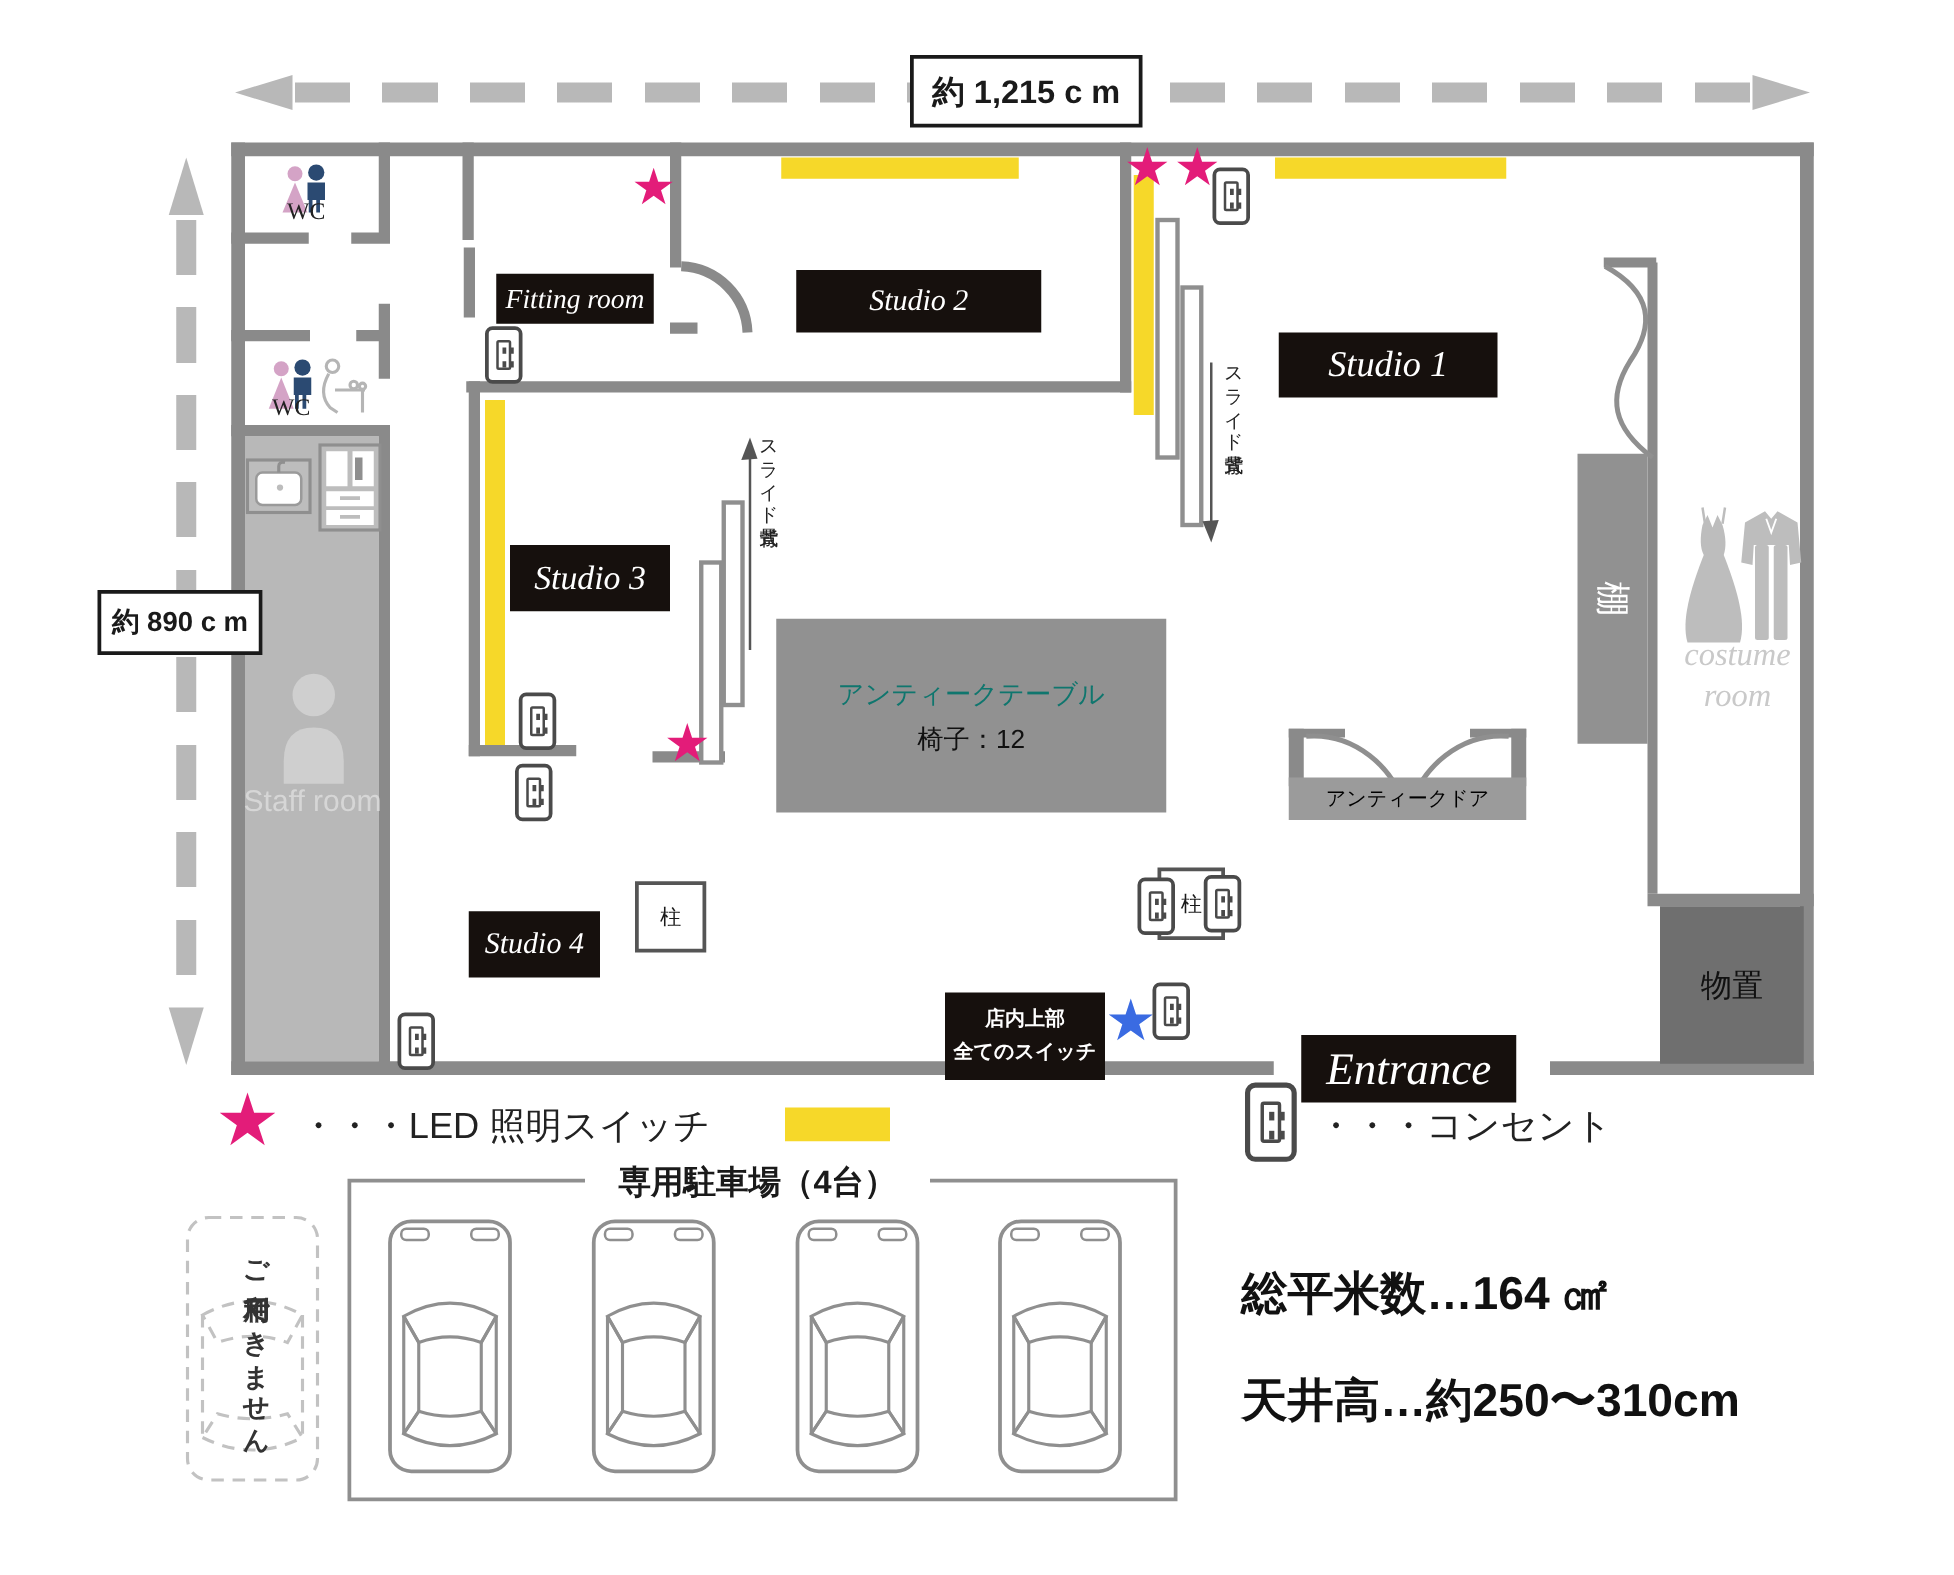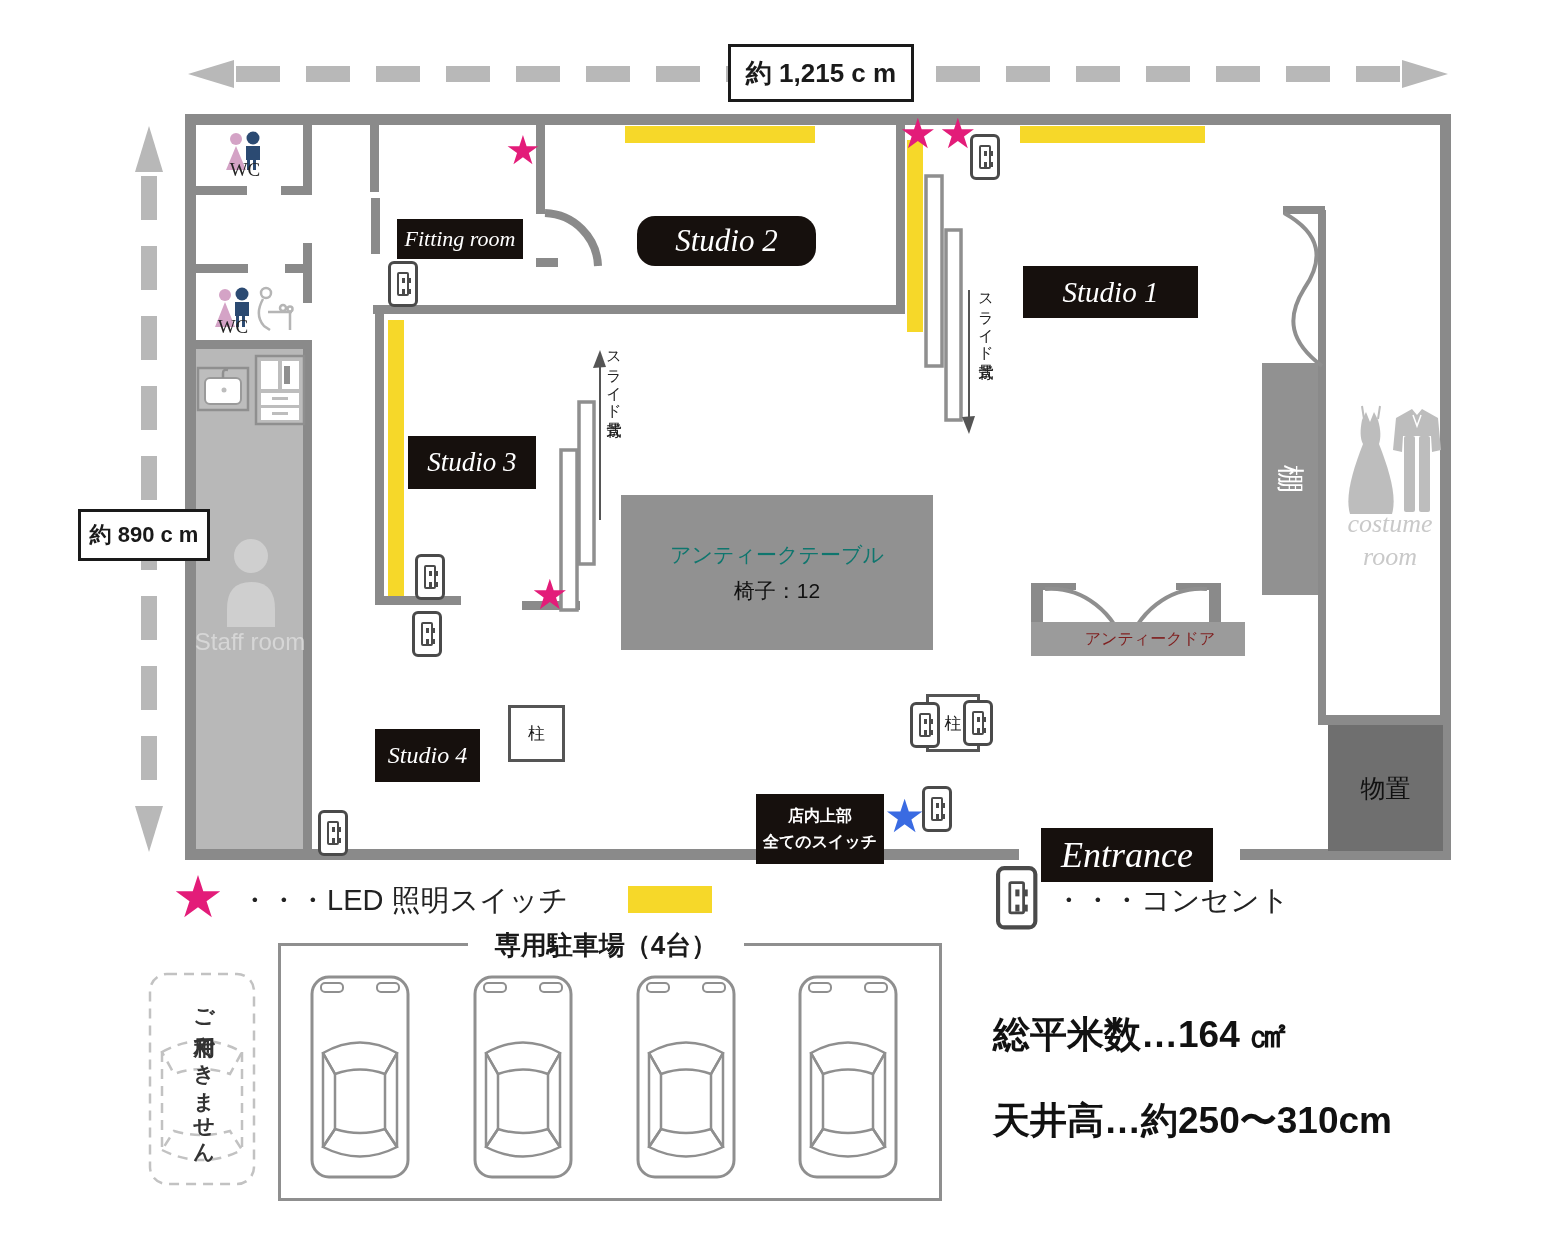--- a/index.html
+++ b/index.html
@@ -37,21 +37,21 @@
 <div id="plan">
 
   <div class="arrow" style="left:188px;top:60px;border-top:14px solid transparent;border-bottom:14px solid transparent;border-right:46px solid #b8b8b8;"></div>
   <div class="hdash" style="left:236px;top:66px;width:1166px;"></div>
   <div class="arrow" style="left:1402px;top:60px;border-top:14px solid transparent;border-bottom:14px solid transparent;border-left:46px solid #b8b8b8;"></div>
   <div class="dimbox" style="left:728px;top:44px;width:180px;height:52px;font-size:26px;">約 1,215 c m</div>
 
   <div class="arrow" style="left:135px;top:126px;border-left:14px solid transparent;border-right:14px solid transparent;border-bottom:46px solid #b8b8b8;"></div>
   <div class="vdash" style="left:141px;top:176px;height:626px;"></div>
   <div class="arrow" style="left:135px;top:806px;border-left:14px solid transparent;border-right:14px solid transparent;border-top:46px solid #b8b8b8;"></div>
-  <div class="dimbox" style="left:78px;top:472px;width:126px;height:46px;font-size:22px;margin-top:37px;">約 890 c m</div>
+  <div class="dimbox" style="left:78px;top:472px;width:126px;height:46px;font-size:22px;">約 890 c m</div>
 
   <div class="fill" style="left:196px;top:349px;width:107px;height:500px;background:#b8b8b8;"></div>
   <div class="fill" style="left:621px;top:495px;width:312px;height:155px;background:#919191;z-index:8;"></div>
   <div class="fill" style="left:1262px;top:363px;width:56px;height:232px;background:#919191;z-index:8;"></div>
   <div class="fill ctr" style="left:1328px;top:725px;width:115px;height:126px;background:#6f6f6f;z-index:8;font-size:25px;color:#111;">
     <span>物置</span>
   </div>
 
   <div class="wall" style="left:185px;top:114px;width:1266px;height:11px;"></div>
   <div class="wall" style="left:185px;top:114px;width:11px;height:746px;"></div>
@@ -215,36 +215,36 @@
   <div class="outlet" style="left:922px;top:786px;"></div>
 
   <div class="pillar" style="left:508px;top:705px;width:57px;height:57px;">
     <span>柱</span>
   </div>
   <div class="pillar" style="left:926px;top:694px;width:54px;height:58px;z-index:11;">
     <span>柱</span>
   </div>
 
   <div class="blabel" style="left:397px;top:203px;width:126px;height:40px;font-size:22px;">Fitting room</div>
-  <div class="blabel" style="left:637px;top:200px;width:179px;height:50px;font-size:31px;border-radius:18px;">Studio 2</div>
+  <div class="blabel" style="left:637px;top:200px;width:196px;height:50px;font-size:24px;">Studio 2</div>
   <div class="blabel" style="left:1023px;top:250px;width:175px;height:52px;font-size:29px;">Studio 1</div>
   <div class="blabel" style="left:408px;top:420px;width:128px;height:53px;font-size:27px;">Studio 3</div>
   <div class="blabel" style="left:375px;top:713px;width:105px;height:53px;font-size:24px;">Studio 4</div>
   <div class="blabel" style="left:1041px;top:812px;width:172px;height:54px;font-size:36px;">Entrance</div>
 
   <div class="blabel gothic" style="left:756px;top:778px;width:128px;height:70px;flex-direction:column;font-size:16px;line-height:1.6;">
     <span>店内上部</span>
     <span>全てのスイッチ</span>
   </div>
 
   <div class="abs ctr z10" style="left:621px;top:495px;width:312px;height:155px;flex-direction:column;gap:8px;">
     <span style="color:#0f766e;font-size:21px;">アンティークテーブル</span>
     <span style="color:#111;font-size:21px;">椅子：12</span>
   </div>
-  <div class="abs ctr z10" style="left:1031px;top:622px;width:190px;height:34px;background:#9b9b9b;color:#7f1d1d;font-size:16px;padding-left:24px;">アンティークドア</div>
+  <div class="abs ctr z10" style="left:1031px;top:622px;width:190px;height:34px;background:#9b9b9b;color:#000000;font-size:16px;">アンティークドア</div>
   <div class="abs ctr z10" style="left:1262px;top:363px;width:56px;height:232px;color:#fff;font-size:28px;">
     <span style="display:inline-block;transform:rotate(90deg);">棚</span>
   </div>
 
   <div class="abs z10" style="left:214px;top:159px;width:62px;text-align:center;font-family:'Liberation Serif',serif;font-size:19px;color:#222;">WC</div>
   <div class="abs z10" style="left:202px;top:316px;width:62px;text-align:center;font-family:'Liberation Serif',serif;font-size:19px;color:#222;">WC</div>
   <div class="abs z10" style="left:192px;top:628px;width:116px;text-align:center;font-size:24px;color:#d6d6d6;">Staff room</div>
   <div class="abs z10" style="left:1328px;top:508px;width:124px;text-align:center;font-family:'Liberation Serif',serif;font-style:italic;font-size:26px;color:#c9c9c9;line-height:1.25;">
     <span>costume</span><br>
     <span>room</span>

